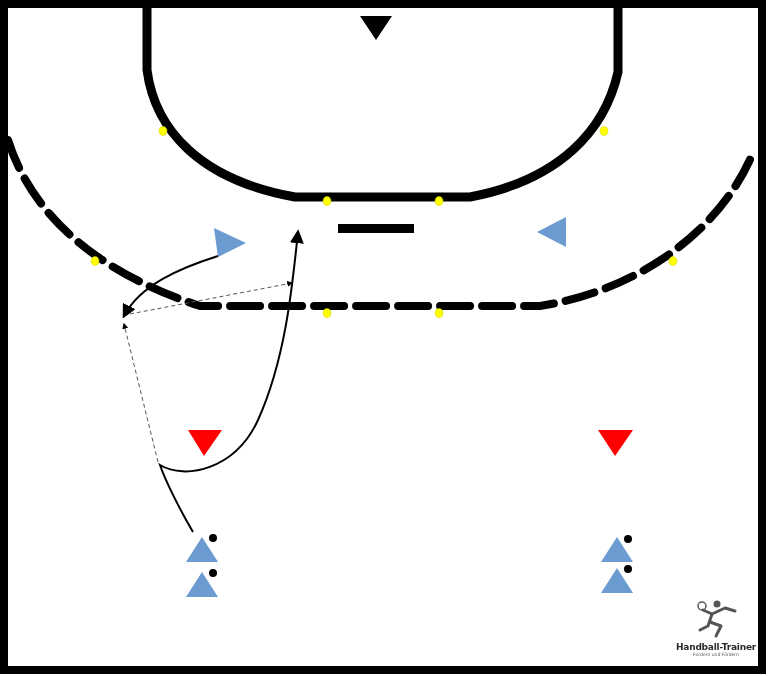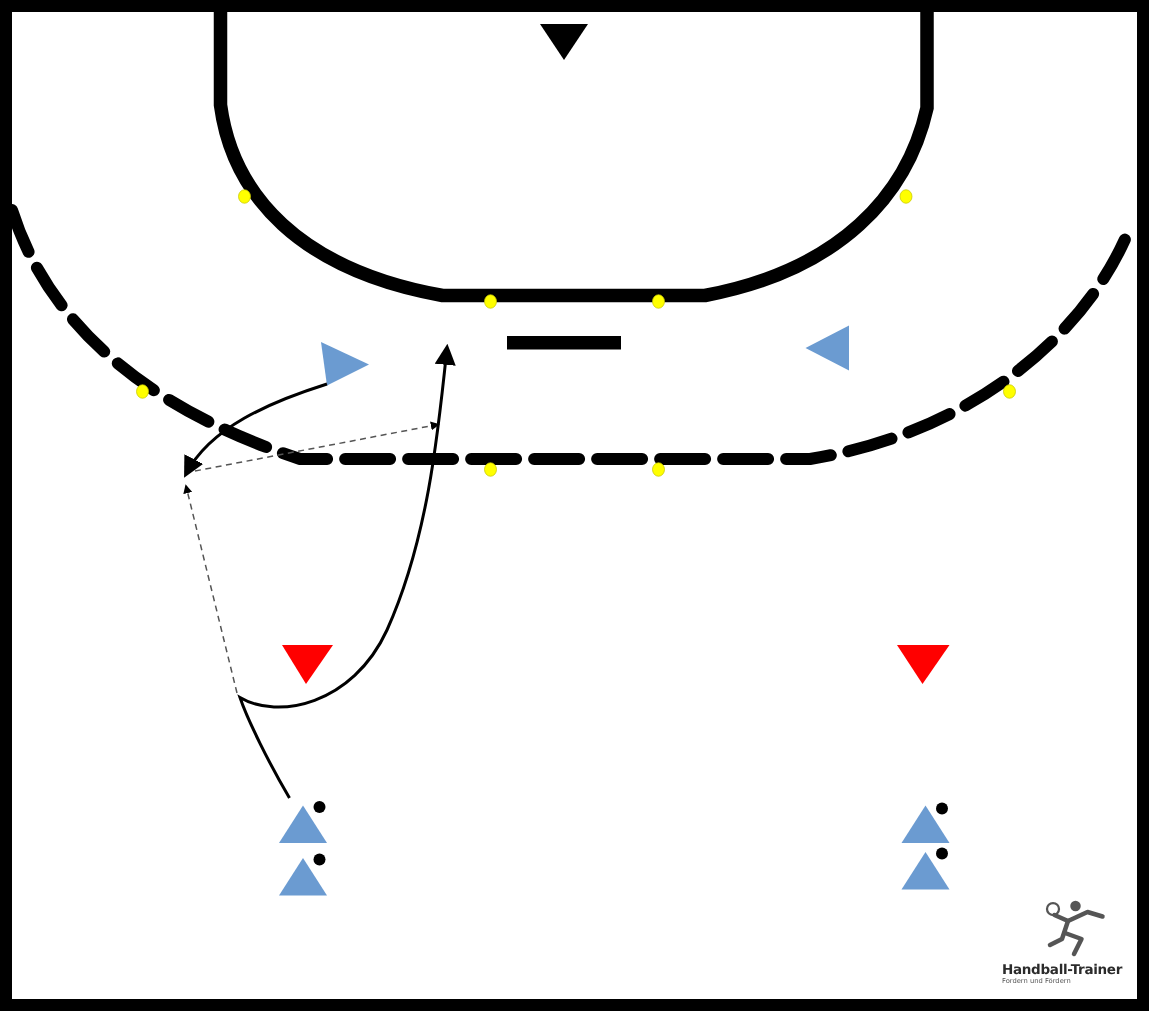--- a/index.html
+++ b/index.html
@@ -1,18 +1,18 @@
 <!DOCTYPE html>
 <html><head>
 <meta charset="utf-8">
 <style>
   html, body { margin:0; padding:0; background:#ffffff; }
   body { width:768px; height:676px; overflow:hidden; position:relative; font-family:"Liberation Sans", sans-serif; }
   #court { position:absolute; left:0; top:0; width:768px; height:676px; }
-  .logo { position:absolute; left:668px; top:596px; width:96px; text-align:left; }
+  .logo { position:absolute; left:668px; top:596px; width:96px; text-align:center; }
   .logo-title { font-family:"DejaVu Sans", sans-serif; font-weight:bold; font-size:9px; color:#2b2b2b; display:block; margin-top:2px; letter-spacing:-0.2px; }
   .logo-sub { font-family:"DejaVu Sans", sans-serif; font-size:4.5px; color:#555; display:block; }
 </style>
 </head>
 <body>
 
 <svg id="court" viewBox="0 0 768 676" xmlns="http://www.w3.org/2000/svg">
   <defs>
     <marker id="arrSolid" viewBox="0 0 10 10" refX="8" refY="5" markerWidth="7" markerHeight="7" orient="auto-start-reverse">
       <path d="M0,0 L10,5 L0,10 z" fill="#000"></path>

